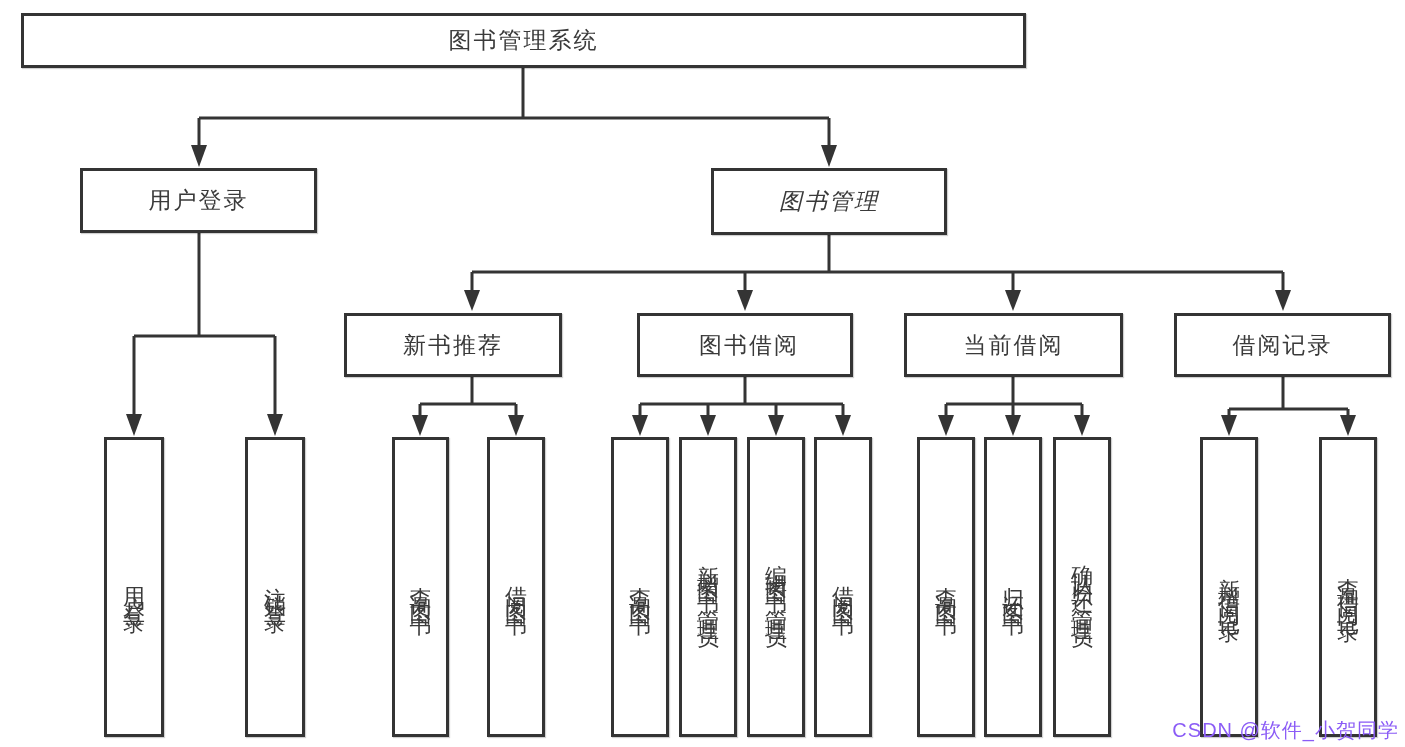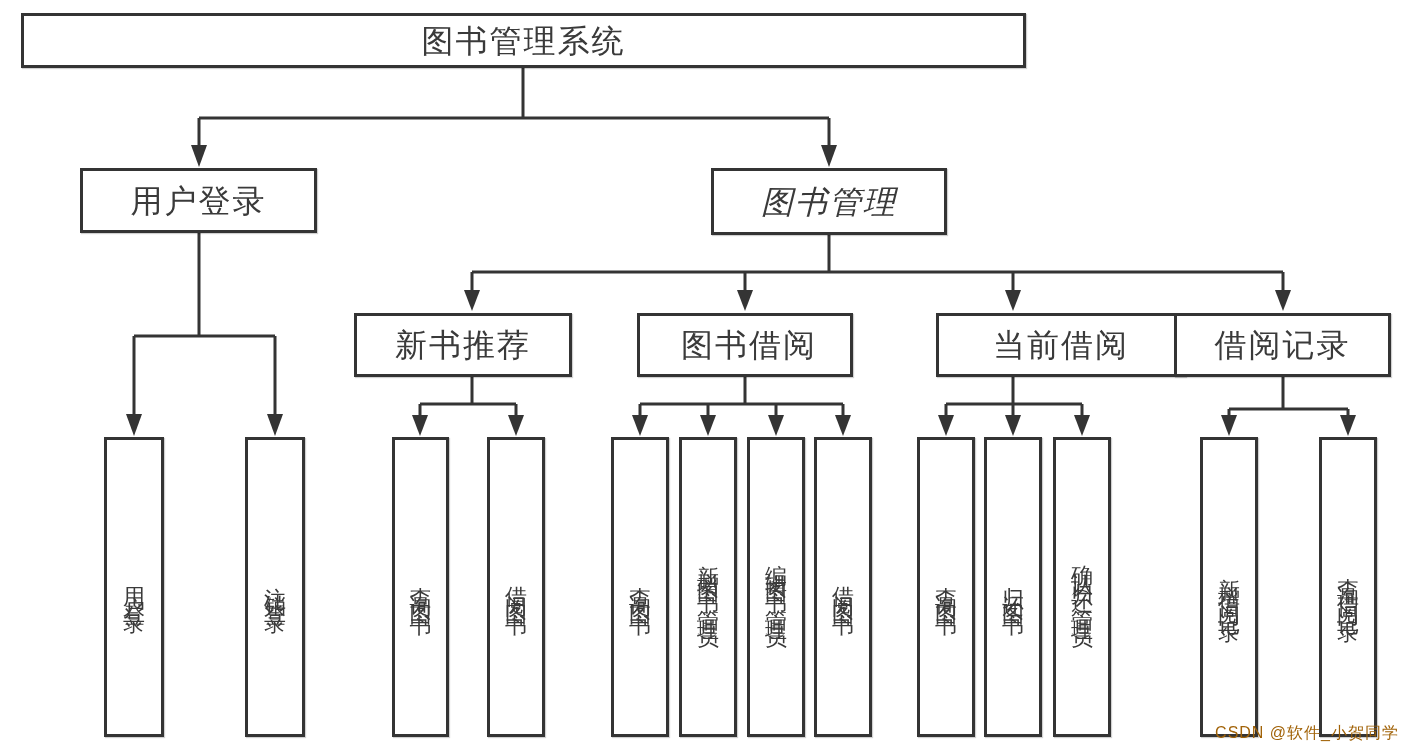--- a/index.html
+++ b/index.html
@@ -21,39 +21,39 @@
     box-sizing: border-box;
     border: 3px solid #343434;
     background: #ffffff;
     display: flex;
     align-items: center;
     justify-content: center;
     box-shadow: 1px 1px 1px rgba(0,0,0,0.18);
   }
   .box .lbl {
     color: #3a3a3a;
-    font-size: 32px;
+    font-size: 23px;
     letter-spacing: 2px;
     white-space: nowrap;
     line-height: 1;
   }
   .vbox .lbl {
     writing-mode: vertical-rl;
     text-orientation: mixed;
     font-size: 22px;
     letter-spacing: 9px;
     white-space: nowrap;
     line-height: 1;
   }
   .watermark {
     position: absolute;
     right: 6px;
     bottom: 3px;
-    font-size: 16px;
-    color: #a16207;
+    font-size: 20px;
+    color: #8b5cf6;
     letter-spacing: 1px;
     white-space: nowrap;
   }
 </style>
 </head>
 <body>
 
 <div class="canvas">
 
   <svg class="connectors" width="1405" height="747" viewBox="0 0 1405 747" xmlns="http://www.w3.org/2000/svg">
@@ -100,27 +100,27 @@
     <span class="lbl">图书管理系统</span>
   </div>
 
   <div class="box" style="left:80px; top:168px; width:237px; height:65px;">
     <span class="lbl">用户登录</span>
   </div>
   <div class="box" style="left:711px; top:168px; width:236px; height:67px;font-style:italic;">
     <span class="lbl">图书管理</span>
   </div>
 
-  <div class="box" style="left:354px; top:313px; width:218px; height:64px;">
+  <div class="box" style="left:344px; top:313px; width:218px; height:64px;">
     <span class="lbl">新书推荐</span>
   </div>
   <div class="box" style="left:637px; top:313px; width:216px; height:64px;padding-left:8px;">
     <span class="lbl">图书借阅</span>
   </div>
-  <div class="box" style="left:936px; top:313px; width:250px; height:64px;">
+  <div class="box" style="left:904px; top:313px; width:219px; height:64px;">
     <span class="lbl">当前借阅</span>
   </div>
   <div class="box" style="left:1174px; top:313px; width:217px; height:64px;">
     <span class="lbl">借阅记录</span>
   </div>
 
   <div class="box vbox" style="left:104px; top:437px; width:60px; height:300px;">
     <span class="lbl">用户登录</span>
   </div>
   <div class="box vbox" style="left:245px; top:437px; width:60px; height:300px;">

